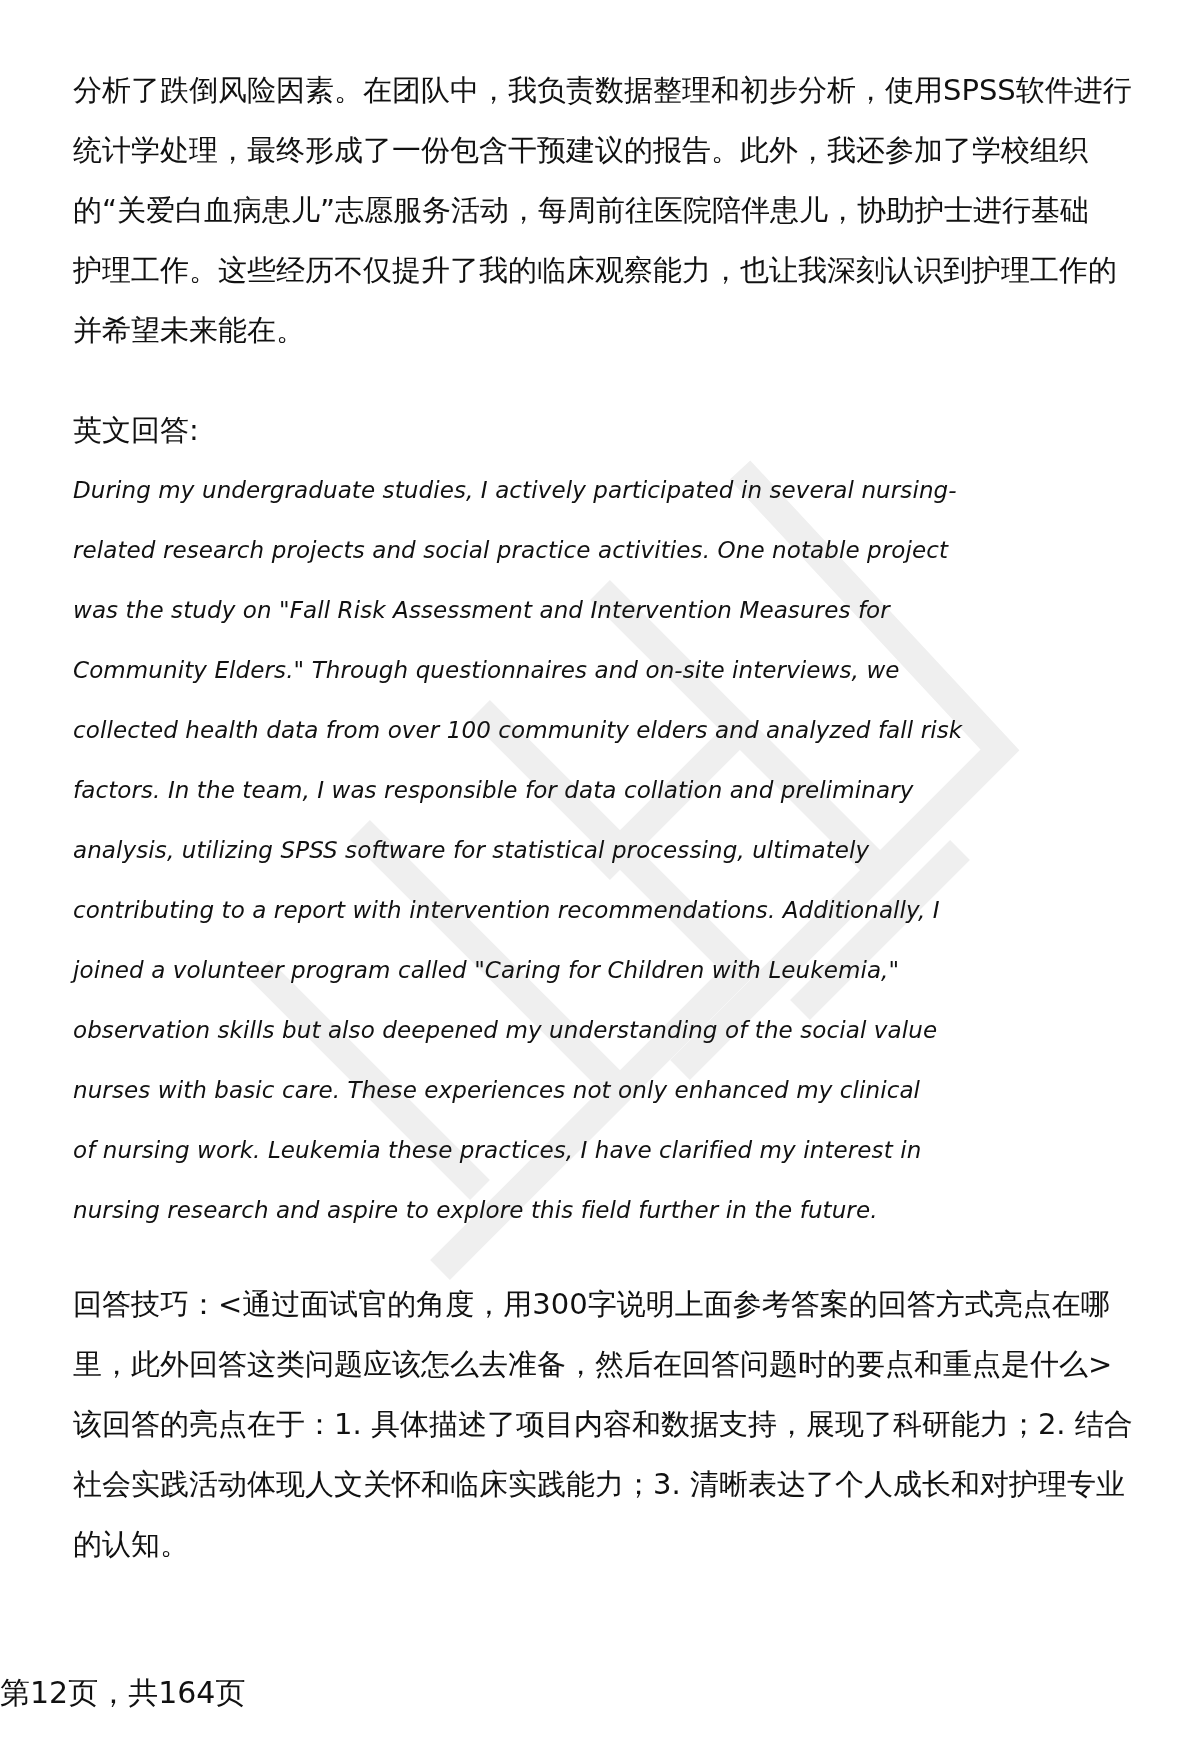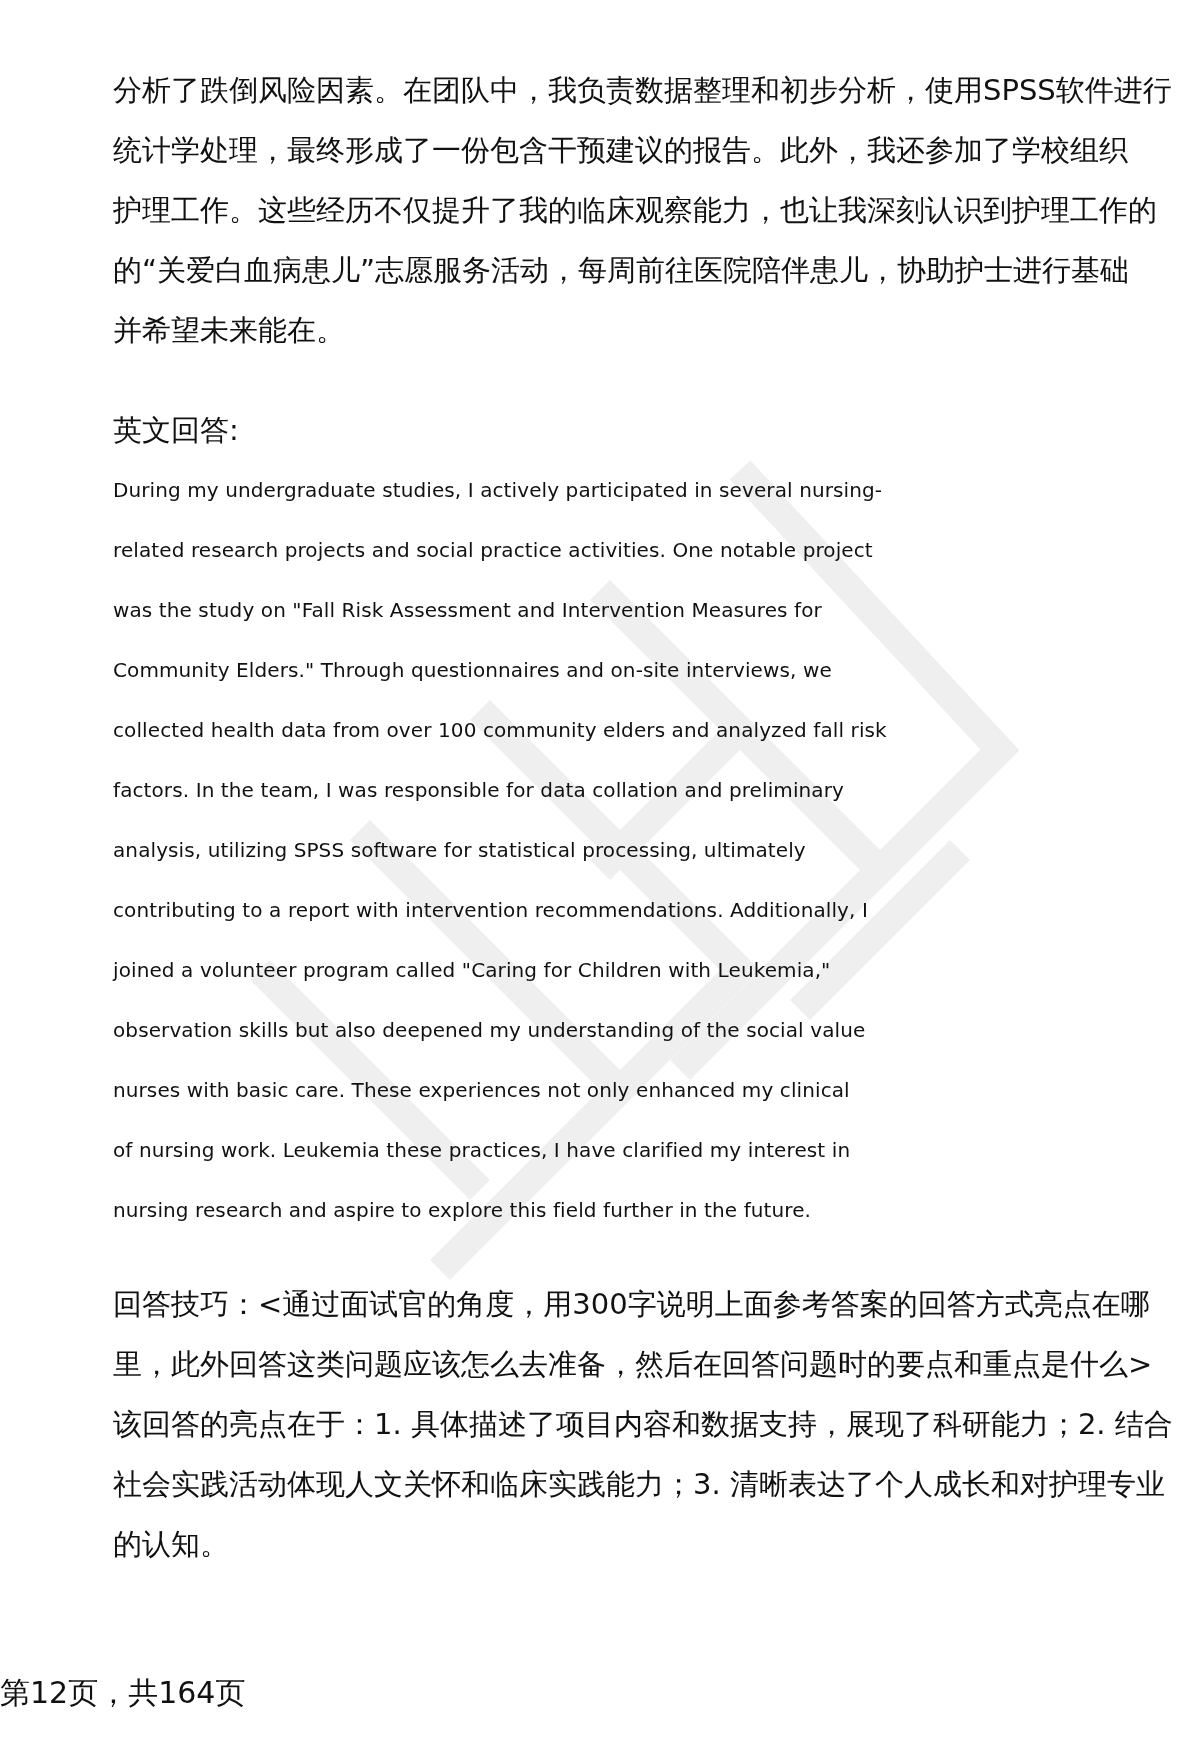--- a/index.html
+++ b/index.html
@@ -1,22 +1,22 @@
 <!DOCTYPE html>
 <html><head>
 <meta charset="utf-8">
 <style>
   html, body { margin: 0; padding: 0; background: #ffffff; }
   body { width: 1200px; height: 1755px; position: relative; overflow: hidden;
          font-family: "DejaVu Sans", "Liberation Sans", sans-serif; color: #111111; }
   .watermark { position: absolute; left: 180px; top: 450px; width: 900px; height: 900px;
                pointer-events: none; }
-  .content { position: absolute; left: 73px; top: 60px; width: 1085px; margin-left: 40px; }
+  .content { position: absolute; left: 73px; top: 60px; width: 1085px; }
   .line { font-size: 29px; line-height: 60px; height: 60px; white-space: nowrap; }
-  .en .line { font-size: 20px; letter-spacing: 0.1px; }
+  .en .line { font-size: 23px; letter-spacing: 0.1px; font-style: italic; }
   .gap { height: 40px; }
   .gap-small { height: 34px; }
   .footer { position: absolute; left: 0; width: 1200px; top: 1668px; text-align: left;
             font-size: 30px; line-height: 50px; }
 </style>
 </head>
 <body>
 
 <svg class="watermark" viewBox="0 0 900 900">
   <g fill="none" stroke="#efefef" stroke-width="28" stroke-linejoin="miter">
@@ -26,22 +26,22 @@
     <path d="M180 380 L440 640 L260 820"></path>
     <path d="M80 520 L300 740"></path>
     <path d="M620 560 L780 400"></path>
   </g>
 </svg>
 
 <div class="content">
   <div class="cn">
     <div class="line">分析了跌倒风险因素。在团队中，我负责数据整理和初步分析，使用SPSS软件进行</div>
     <div class="line">统计学处理，最终形成了一份包含干预建议的报告。此外，我还参加了学校组织</div>
+    <div class="line">的“关爱白血病患儿”志愿服务活动，每周前往医院陪伴患儿，协助护士进行基础</div>
     <div class="line">护理工作。这些经历不仅提升了我的临床观察能力，也让我深刻认识到护理工作的</div>
-    <div class="line">的“关爱白血病患儿”志愿服务活动，每周前往医院陪伴患儿，协助护士进行基础</div>
     <div class="line">并希望未来能在。</div>
   </div>
   <div class="gap"></div>
   <div class="line">英文回答:</div>
   <div class="en">
     <div class="line">During my undergraduate studies, I actively participated in several nursing-</div>
     <div class="line">related research projects and social practice activities. One notable project</div>
     <div class="line">was the study on "Fall Risk Assessment and Intervention Measures for</div>
     <div class="line">Community Elders." Through questionnaires and on-site interviews, we</div>
     <div class="line">collected health data from over 100 community elders and analyzed fall risk</div>

